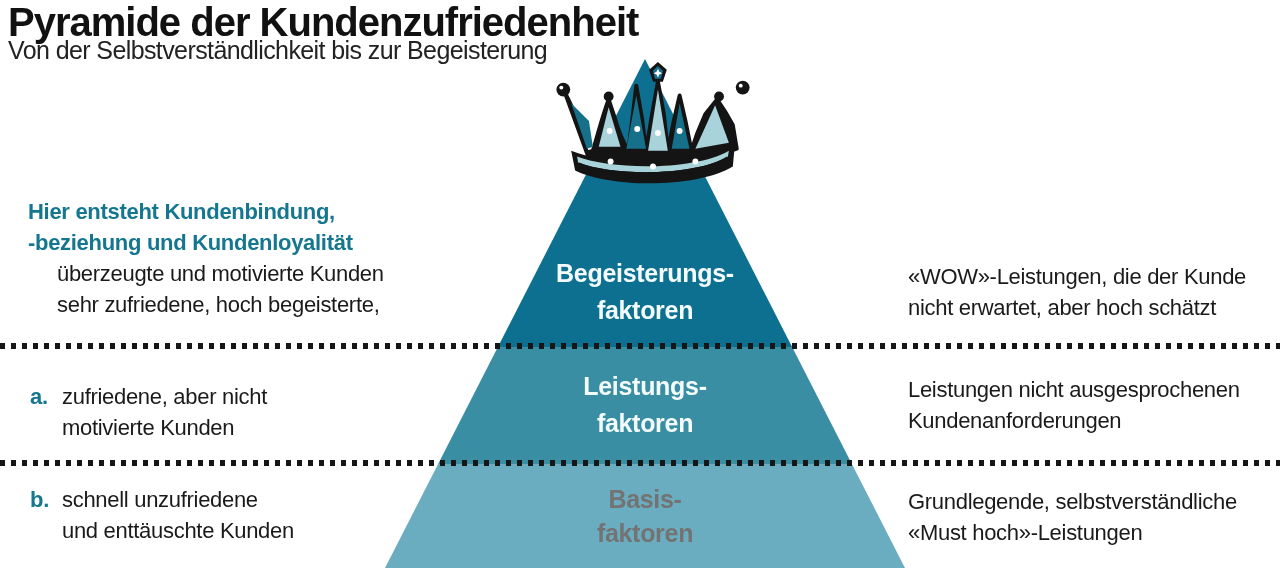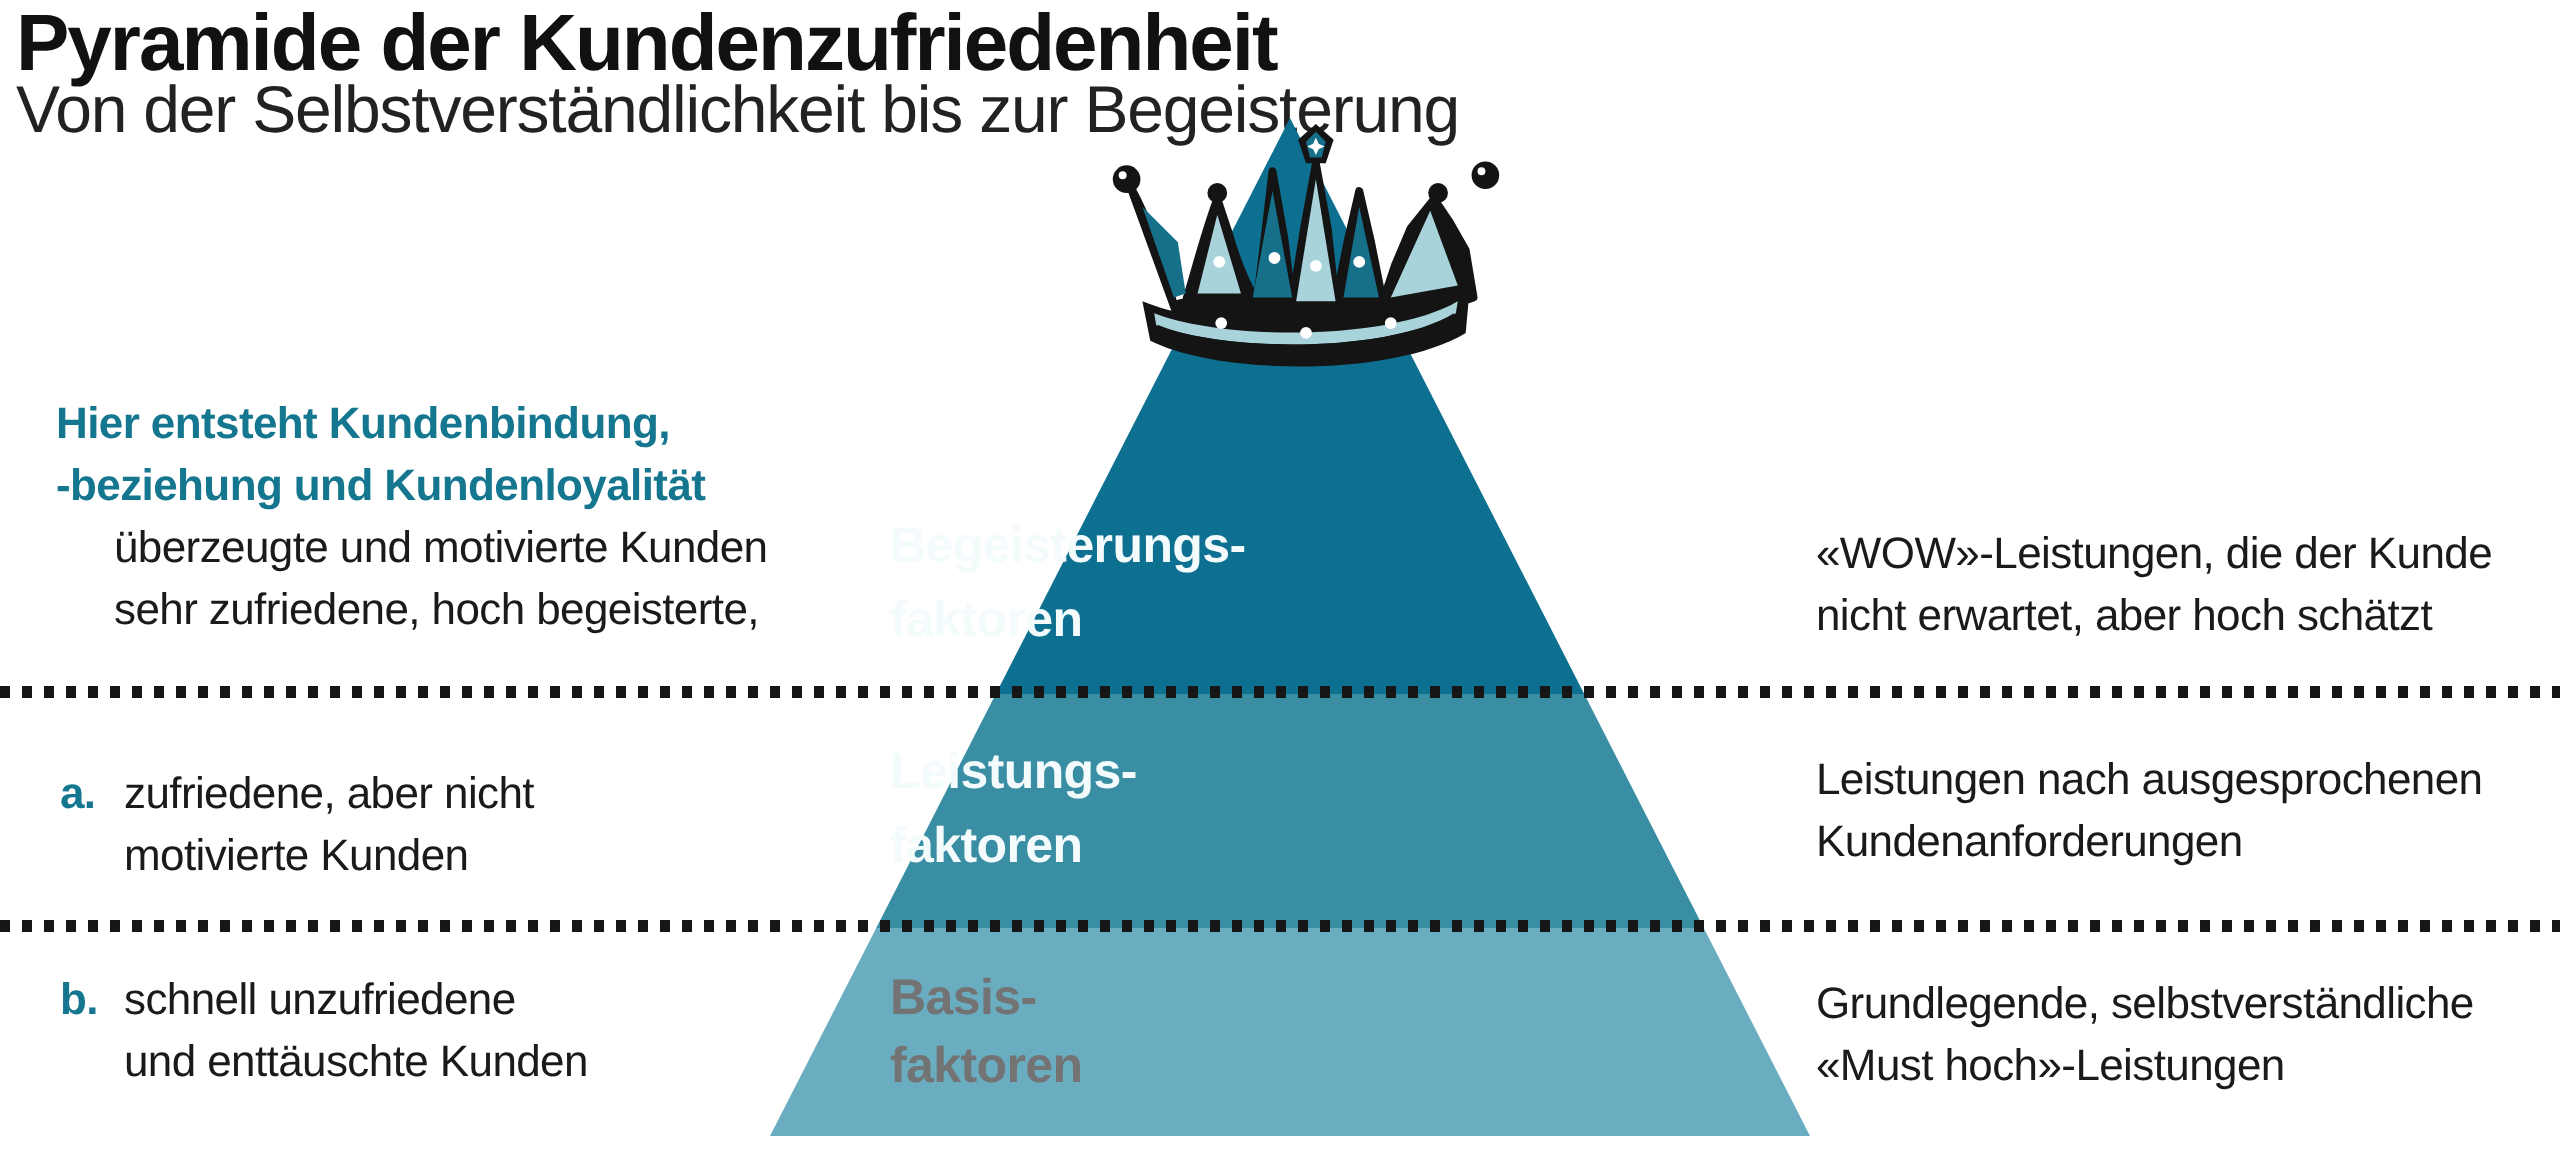--- a/index.html
+++ b/index.html
@@ -8,21 +8,21 @@
     font-family:"Liberation Sans", sans-serif;color:var(--text-black,#1a1a1a);
     overflow:hidden;
   }
   .abs{position:absolute;}
   
   .title{
     left:8px;top:0px;font-size:40px;font-weight:bold;letter-spacing:-1px;
     color:#111;white-space:nowrap;
   }
   .subtitle{
-    left:8px;top:36px;font-size:33px;letter-spacing:-0.6px;color:#222;white-space:nowrap;
+    left:8px;top:36px;font-size:25px;letter-spacing:-0.6px;color:#222;white-space:nowrap;
   }
   
   #pyramid-svg{left:0;top:0;width:1280px;height:575px;z-index:1;}
   .band-top{fill:var(--level-top,#0e7090);}
   .band-mid{fill:var(--level-middle,#3a8ea3);}
   .band-bot{fill:var(--level-bottom,#6badc0);}
   
   .dash-line{
     left:0;width:1280px;height:6px;z-index:2;
     background:repeating-linear-gradient(90deg,var(--dash-black,#161616) 0 5px,transparent 5px 11px);
@@ -31,21 +31,21 @@
   #crown{left:548px;top:60px;width:210px;height:138px;z-index:3;}
   .ck{fill:var(--crown-dark,#141414);}
   .ct{fill:var(--crown-teal,#16708a);}
   .cl{fill:var(--crown-light,#a9d3da);}
   .cw{fill:#ffffff;}
   
   .txt{z-index:4;font-size:22px;line-height:31px;letter-spacing:-0.3px;white-space:nowrap;}
   .teal-bold{color:var(--accent-teal,#15768f);font-weight:bold;}
   .marker{position:absolute;left:-32px;top:0;}
   .pyr-label{
-    z-index:4;left:445px;width:400px;text-align:left;font-weight:bold;
+    z-index:4;left:445px;width:400px;text-align:center;font-weight:bold;
     font-size:25px;line-height:37px;letter-spacing:-0.3px;
   }
   .pyr-label.white{color:#f4fbfc;}
   .pyr-label.black{color:#737373;line-height:34px;}
 </style>
 </head>
 <body>
 
 <div class="abs title">Pyramide der Kundenzufriedenheit</div>
 <div class="abs subtitle">Von der Selbstverständlichkeit bis zur Begeisterung</div>
@@ -135,19 +135,19 @@
   <span class="marker teal-bold">b.</span>
   <div>schnell unzufriedene</div>
   <div>und enttäuschte Kunden</div>
 </div>
 
 <div class="abs txt" style="left:908px;top:261px">
   <div>«WOW»-Leistungen, die der Kunde</div>
   <div>nicht erwartet, aber hoch schätzt</div>
 </div>
 <div class="abs txt" style="left:908px;top:374px">
-  <div>Leistungen nach ausgesprochenen</div>
+  <div>Leistungen nicht ausgesprochenen</div>
   <div>Kundenanforderungen</div>
 </div>
 <div class="abs txt" style="left:908px;top:486px">
   <div>Grundlegende, selbstverständliche</div>
   <div>«Must hoch»-Leistungen</div>
 </div>
 
 </body></html>

